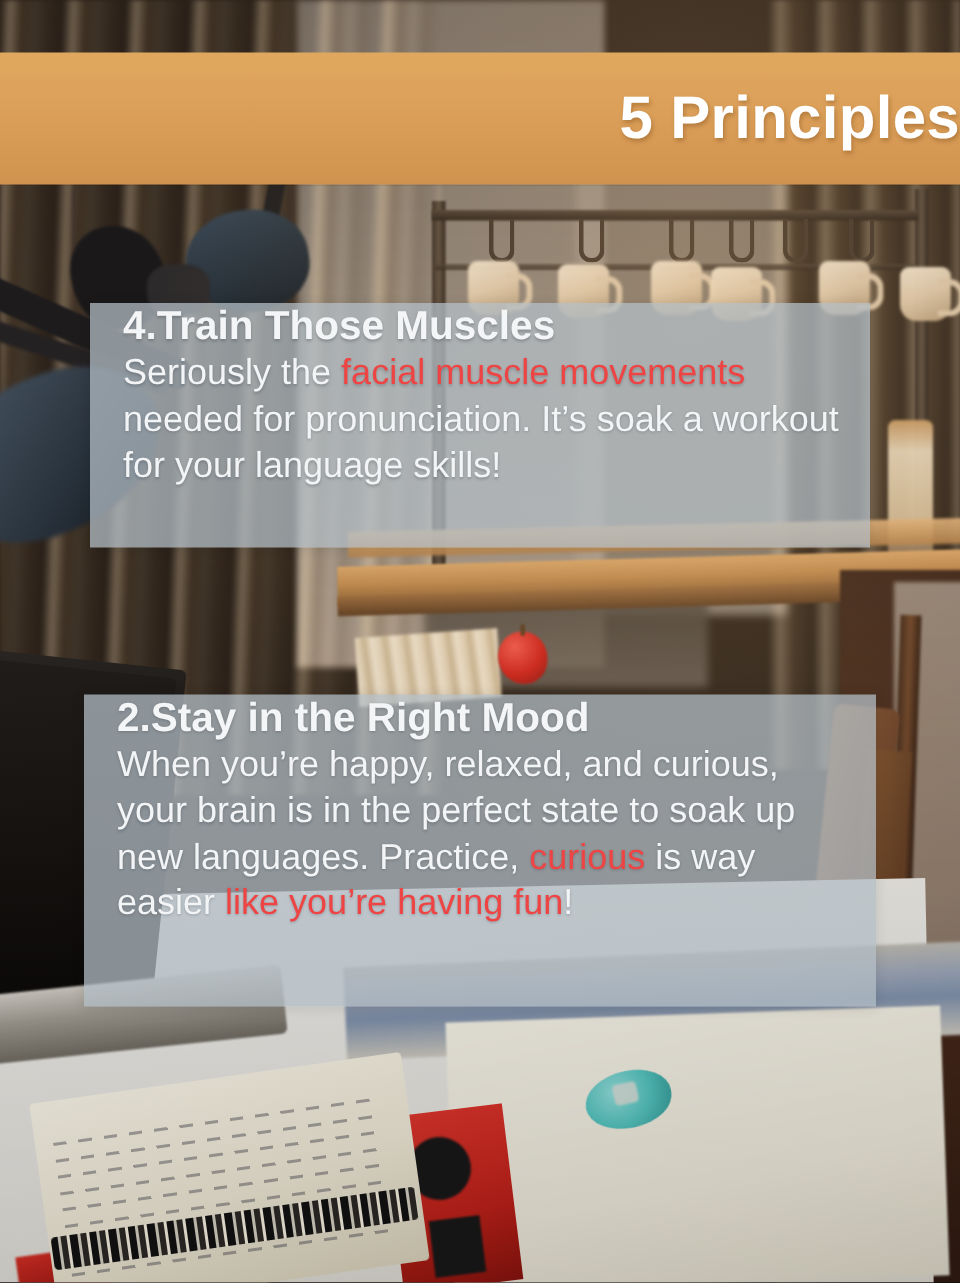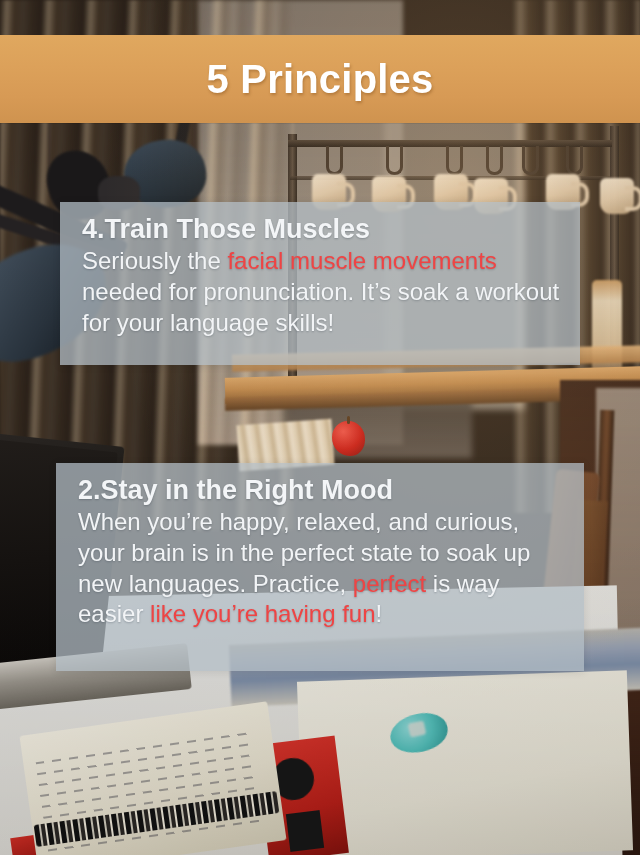--- a/index.html
+++ b/index.html
@@ -457,38 +457,38 @@
 
   
   .banner {
     position: absolute;
     left: 0; top: 35px;
     width: 100%; height: 88px;
     background: linear-gradient(180deg,
       #e0a85f 0%, #dca15a 35%, #d79a55 70%, #cf934f 100%);
     display: flex;
     align-items: center;
-    justify-content: center;
+    justify-content: flex-end;
     box-shadow: 0 1px 0 rgba(0,0,0,.08);
   }
   .banner-title {
     font-size: 40px;
     font-weight: bold;
     color: #ffffff;
     letter-spacing: .2px;
     text-shadow: 1px 2px 3px rgba(120,70,20,.38);
     white-space: nowrap;
   }
 
   
   .card {
     position: absolute;
     background: rgba(179,190,199,0.74);
     box-shadow: 0 1px 8px rgba(0,0,0,.10);
-    padding: 12px 20px 18px 22px;
+    padding: 0 20px 18px 22px;
     box-sizing: border-box;
   }
   #card-principle-4 {
     left: 60px; top: 202px;
     width: 520px; height: 163px;
   }
   #card-principle-5 {
     left: 56px; top: 463px;
     width: 528px; height: 208px;
   }
@@ -594,16 +594,16 @@
     <div class="banner-title">5 Principles</div>
   </div>
 
   <div class="card" id="card-principle-4">
     <div class="card-title">4.Train Those Muscles</div>
     <div class="card-body"><span>Seriously the </span><span class="hl">facial muscle movements</span><span> needed for pronunciation. It’s soak a workout for your language skills!</span></div>
   </div>
 
   <div class="card" id="card-principle-5">
     <div class="card-title">2.Stay in the Right Mood</div>
-    <div class="card-body"><span>When you’re happy, relaxed, and curious, your brain is in the perfect state to soak up new languages. Practice, </span><span class="hl">perfect</span><span> is way easier </span><span class="hl">like you’re having fun</span><span>!</span></div>
+    <div class="card-body"><span>When you’re happy, relaxed, and curious, your brain is in the perfect state to soak up new languages. Practice, </span><span class="hl">curious</span><span> is way easier </span><span class="hl">like you’re having fun</span><span>!</span></div>
   </div>
 
 </div>
 
 </body></html>

